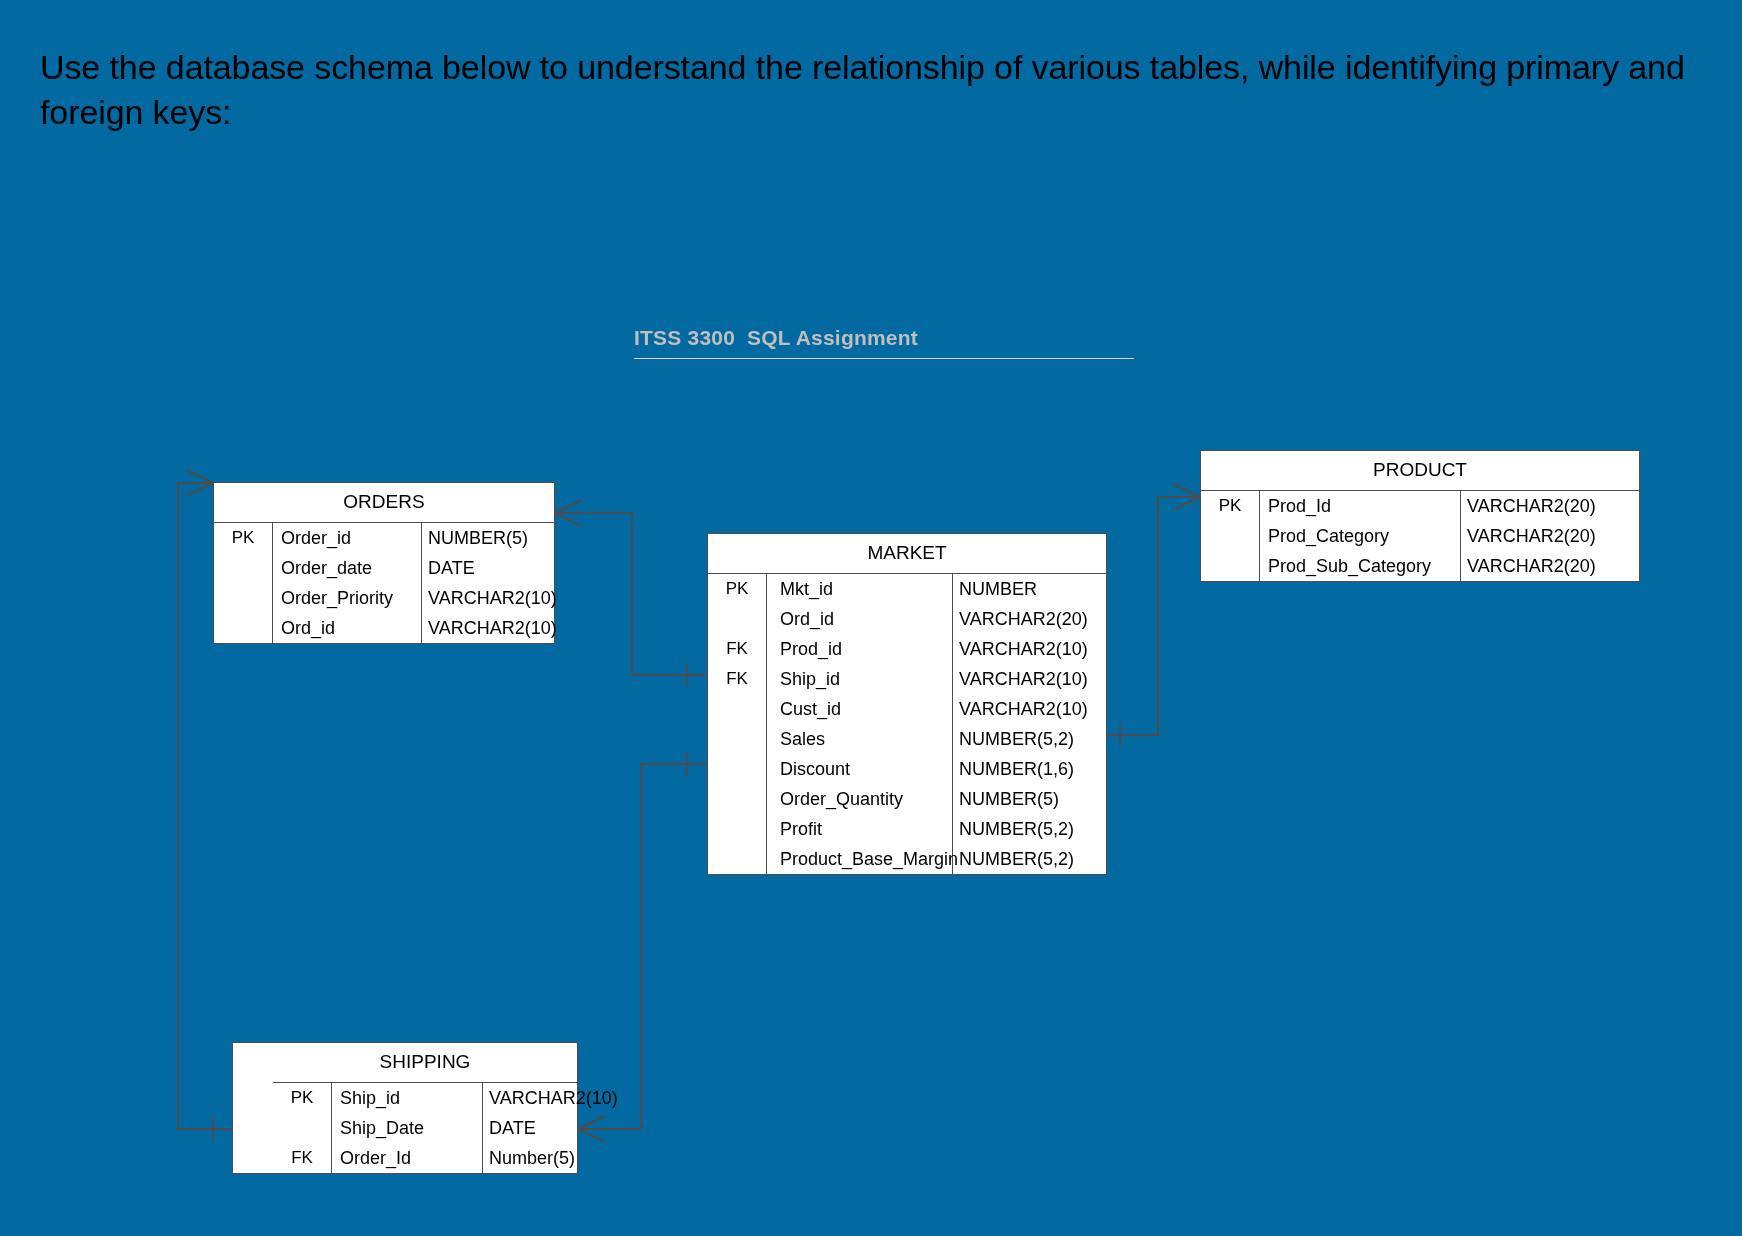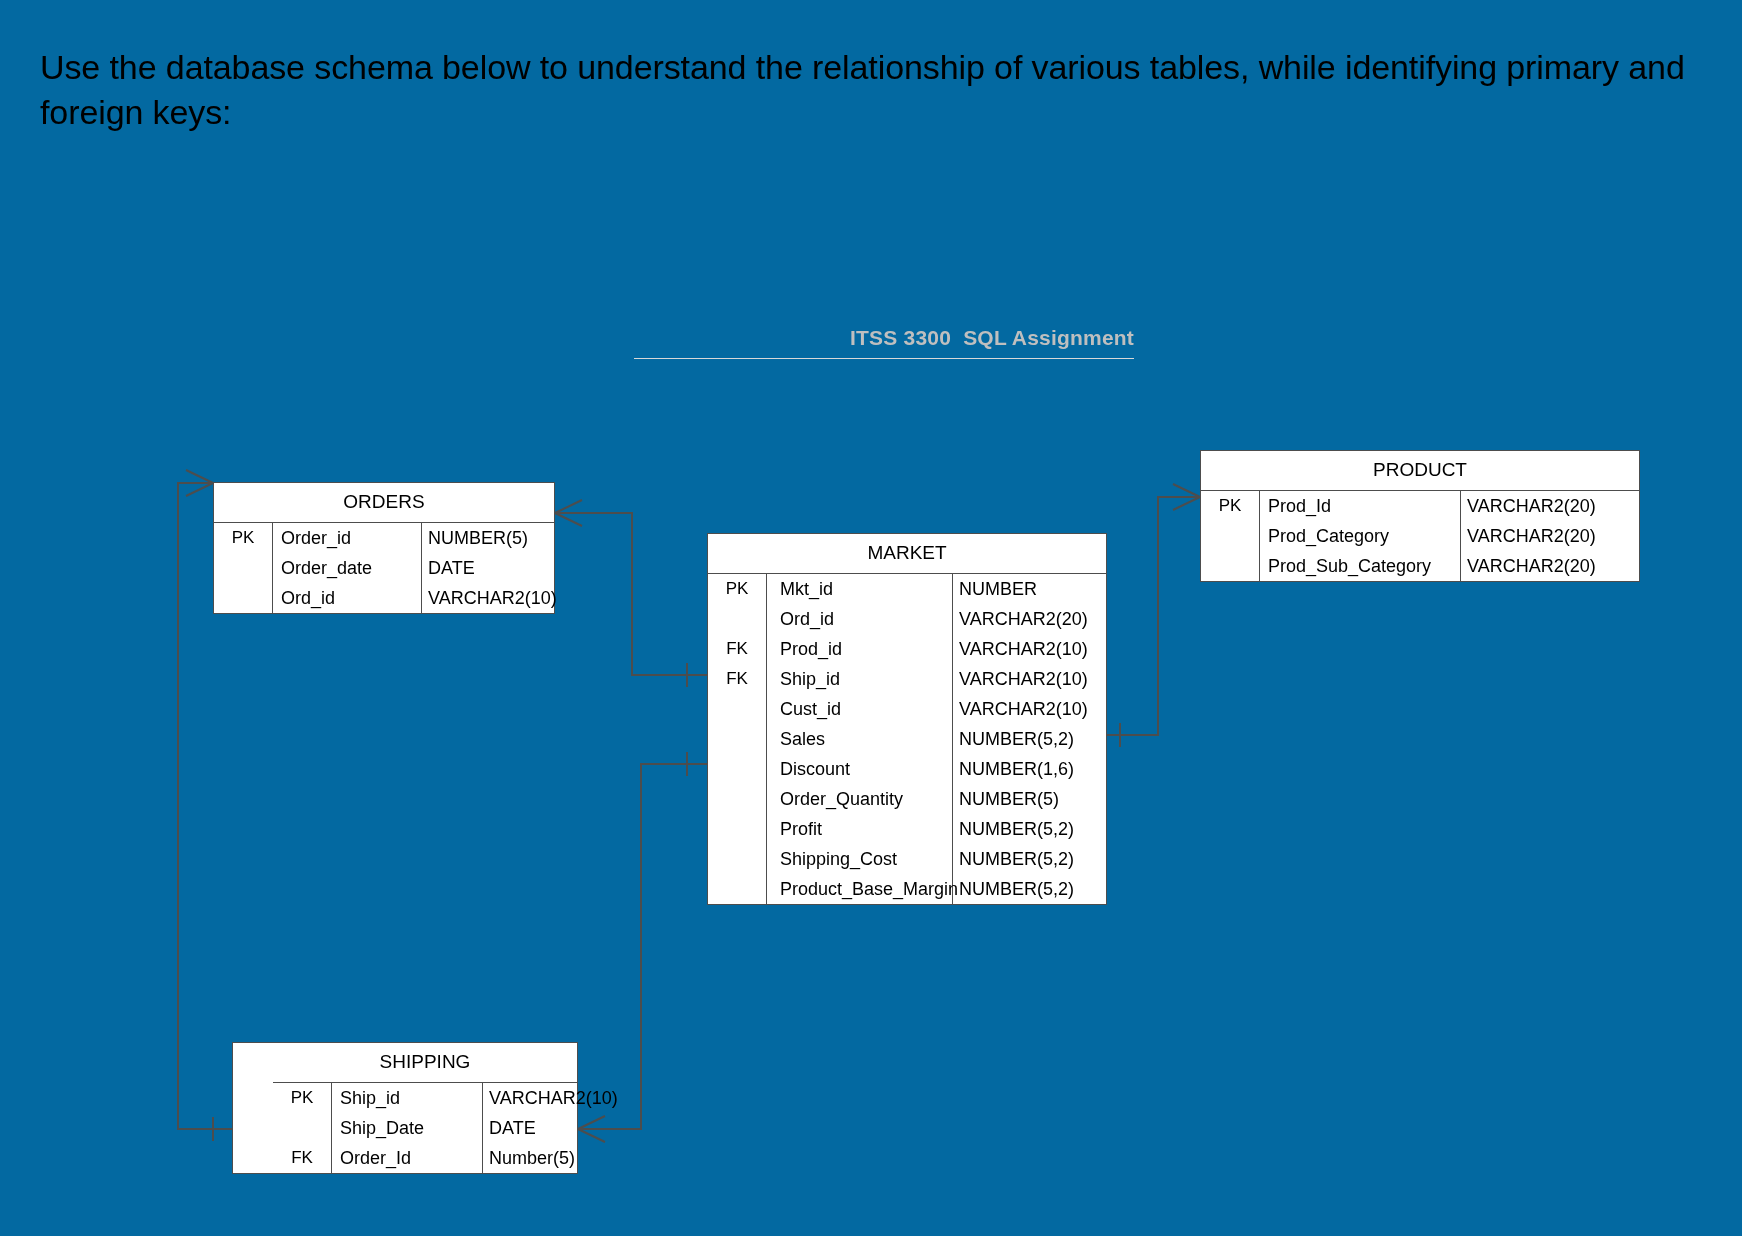--- a/index.html
+++ b/index.html
@@ -33,21 +33,21 @@
     font-weight: 400;
     letter-spacing: -0.1px;
   }
 
   
   #watermark {
     position: absolute;
     left: 634px;
     top: 326px;
     width: 500px;
-    text-align: right;
+    text-align: left;
     color: #bfbfbf;
     font-size: 21px;
     font-weight: bold;
     letter-spacing: 0.2px;
     white-space: pre;
   }
   #watermark-rule {
     position: absolute;
     left: 634px;
     top: 358px;
@@ -204,20 +204,25 @@
         <div class="cell cell-name">Order_id</div>
         <div class="cell cell-type">NUMBER(5)</div>
       </div>
       <div class="attr-row">
         <div class="cell cell-key"></div>
         <div class="cell cell-name">Order_date</div>
         <div class="cell cell-type">DATE</div>
       </div>
       <div class="attr-row">
         <div class="cell cell-key"></div>
+        <div class="cell cell-name">Order_Priority</div>
+        <div class="cell cell-type">VARCHAR2(10)</div>
+      </div>
+      <div class="attr-row">
+        <div class="cell cell-key"></div>
         <div class="cell cell-name">Ord_id</div>
         <div class="cell cell-type">VARCHAR2(10)</div>
       </div>
     </div>
   </div>
 
   <div class="entity" id="entity-market">
     <div class="entity-title">MARKET</div>
     <div class="entity-body">
       <div class="attr-row">
@@ -260,25 +265,20 @@
         <div class="cell cell-name">Order_Quantity</div>
         <div class="cell cell-type">NUMBER(5)</div>
       </div>
       <div class="attr-row">
         <div class="cell cell-key"></div>
         <div class="cell cell-name">Profit</div>
         <div class="cell cell-type">NUMBER(5,2)</div>
       </div>
       <div class="attr-row">
         <div class="cell cell-key"></div>
-        <div class="cell cell-name">Shipping_Cost</div>
-        <div class="cell cell-type">NUMBER(5,2)</div>
-      </div>
-      <div class="attr-row">
-        <div class="cell cell-key"></div>
         <div class="cell cell-name">Product_Base_Margin</div>
         <div class="cell cell-type">NUMBER(5,2)</div>
       </div>
     </div>
   </div>
 
   <div class="entity" id="entity-product">
     <div class="entity-title">PRODUCT</div>
     <div class="entity-body">
       <div class="attr-row">

